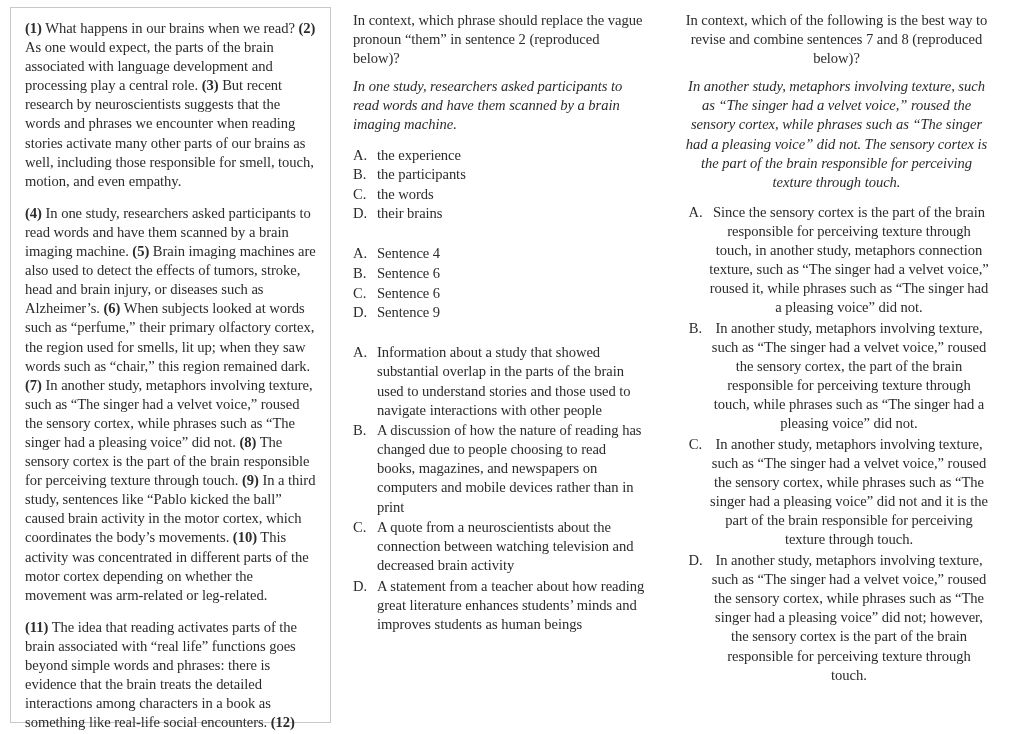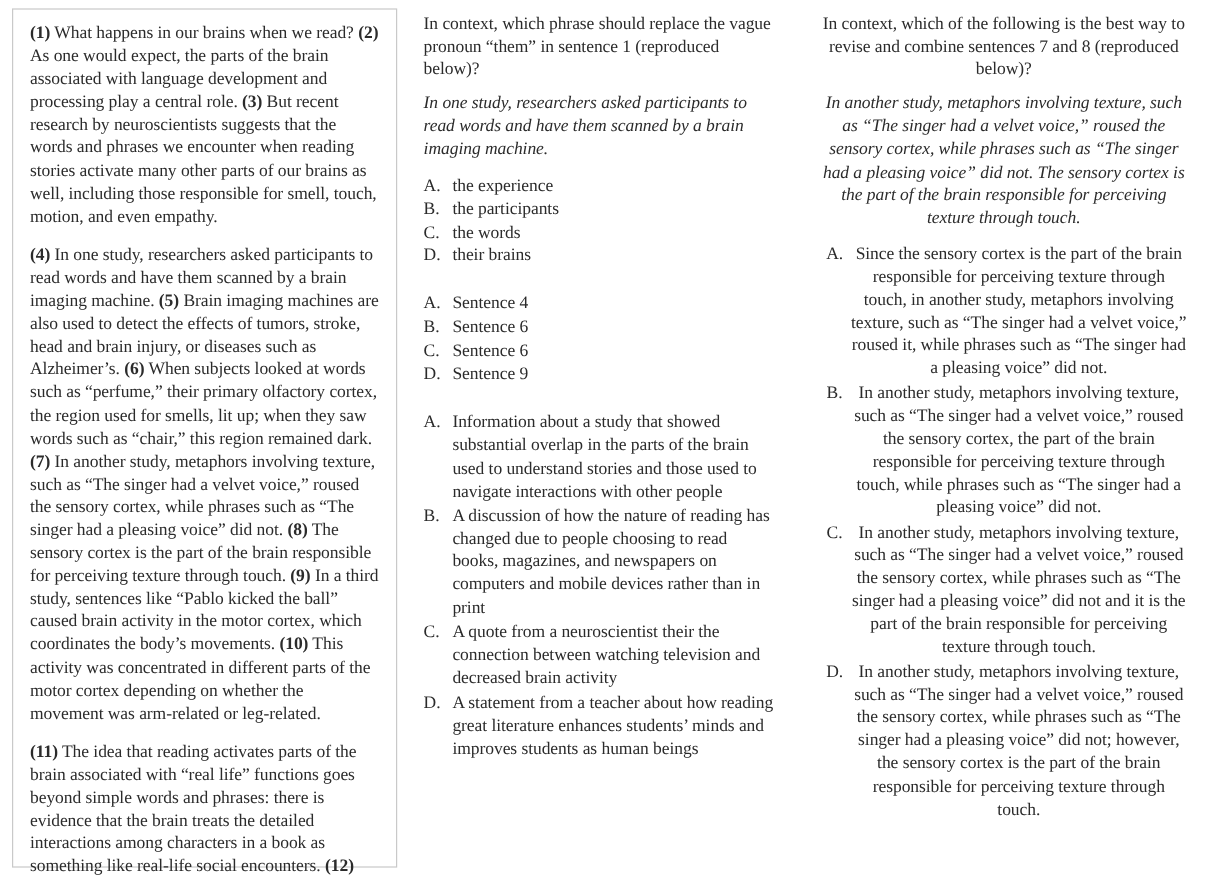--- a/index.html
+++ b/index.html
@@ -136,21 +136,21 @@
       <div class="passage-box">
         <p class="passage-para"><span class="snum">(1)</span> What happens in our brains when we read? <span class="snum">(2)</span> As one would expect, the parts of the brain associated with language development and processing play a central role. <span class="snum">(3)</span> But recent research by neuroscientists suggests that the words and phrases we encounter when reading stories activate many other parts of our brains as well, including those responsible for smell, touch, motion, and even empathy.</p>
         <p class="passage-para"><span class="snum">(4)</span> In one study, researchers asked participants to read words and have them scanned by a brain imaging machine. <span class="snum">(5)</span> Brain imaging machines are also used to detect the effects of tumors, stroke, head and brain injury, or diseases such as Alzheimer’s. <span class="snum">(6)</span> When subjects looked at words such as “perfume,” their primary olfactory cortex, the region used for smells, lit up; when they saw words such as “chair,” this region remained dark. <span class="snum">(7)</span> In another study, metaphors involving texture, such as “The singer had a velvet voice,” roused the sensory cortex, while phrases such as “The singer had a pleasing voice” did not. <span class="snum">(8)</span> The sensory cortex is the part of the brain responsible for perceiving texture through touch. <span class="snum">(9)</span> In a third study, sentences like “Pablo kicked the ball” caused brain activity in the motor cortex, which coordinates the body’s movements. <span class="snum">(10)</span> This activity was concentrated in different parts of the motor cortex depending on whether the movement was arm-related or leg-related.</p>
         <p class="passage-para"><span class="snum">(11)</span> The idea that reading activates parts of the brain associated with “real life” functions goes beyond simple words and phrases: there is evidence that the brain treats the detailed interactions among characters in a book as something like real-life social encounters. <span class="snum">(12)</span> One scientist has proposed a reason: reading produces a vivid simulation of reality, one that “runs on minds of readers just as computer simulations run on computers.”  The brain, it seems, does not make much of a distinction between reading about an experience and encountering it in real life.</p>
       </div>
     </div>
 
     <div class="col-mid">
 
       <div class="question-block">
-        <p class="q-stem">In context, which phrase should replace the vague pronoun “them” in sentence 1 (reproduced below)?</p>
+        <p class="q-stem">In context, which phrase should replace the vague pronoun “them” in sentence 2 (reproduced below)?</p>
         <p class="q-quote">In one study, researchers asked participants to read words and have them scanned by a brain imaging machine.</p>
         <ol class="choices">
           <li>
             <span class="choice-letter">A.</span>
             <span class="choice-text">the experience</span>
           </li>
           <li>
             <span class="choice-letter">B.</span>
             <span class="choice-text">the participants</span>
           </li>
@@ -191,40 +191,40 @@
           <li>
             <span class="choice-letter">A.</span>
             <span class="choice-text">Information about a study that showed substantial overlap in the parts of the brain used to understand stories and those used to navigate interactions with other people</span>
           </li>
           <li>
             <span class="choice-letter">B.</span>
             <span class="choice-text">A discussion of how the nature of reading has changed due to people choosing to read books, magazines, and newspapers on computers and mobile devices rather than in print</span>
           </li>
           <li>
             <span class="choice-letter">C.</span>
-            <span class="choice-text">A quote from a neuroscientist their the connection between watching television and decreased brain activity</span>
+            <span class="choice-text">A quote from a neuroscientists about the connection between watching television and decreased brain activity</span>
           </li>
           <li>
             <span class="choice-letter">D.</span>
             <span class="choice-text">A statement from a teacher about how reading great literature enhances students’ minds and improves students as human beings</span>
           </li>
         </ol>
       </div>
 
     </div>
 
     <div class="col-right">
 
       <div class="question-block">
         <p class="q-stem">In context, which of the following is the best way to revise and combine sentences 7 and 8 (reproduced below)?</p>
         <p class="q-quote">In another study, metaphors involving texture, such as “The singer had a velvet voice,” roused the sensory cortex, while phrases such as “The singer had a pleasing voice” did not. The sensory cortex is the part of the brain responsible for perceiving texture through touch.</p>
         <ol class="choices spaced">
           <li>
             <span class="choice-letter">A.</span>
-            <span class="choice-text">Since the sensory cortex is the part of the brain responsible for perceiving texture through touch, in another study, metaphors involving texture, such as “The singer had a velvet voice,” roused it, while phrases such as “The singer had a pleasing voice” did not.</span>
+            <span class="choice-text">Since the sensory cortex is the part of the brain responsible for perceiving texture through touch, in another study, metaphors connection texture, such as “The singer had a velvet voice,” roused it, while phrases such as “The singer had a pleasing voice” did not.</span>
           </li>
           <li>
             <span class="choice-letter">B.</span>
             <span class="choice-text">In another study, metaphors involving texture, such as “The singer had a velvet voice,” roused the sensory cortex, the part of the brain responsible for perceiving texture through touch, while phrases such as “The singer had a pleasing voice” did not.</span>
           </li>
           <li>
             <span class="choice-letter">C.</span>
             <span class="choice-text">In another study, metaphors involving texture, such as “The singer had a velvet voice,” roused the sensory cortex, while phrases such as “The singer had a pleasing voice” did not and it is the part of the brain responsible for perceiving texture through touch.</span>
           </li>
           <li>

